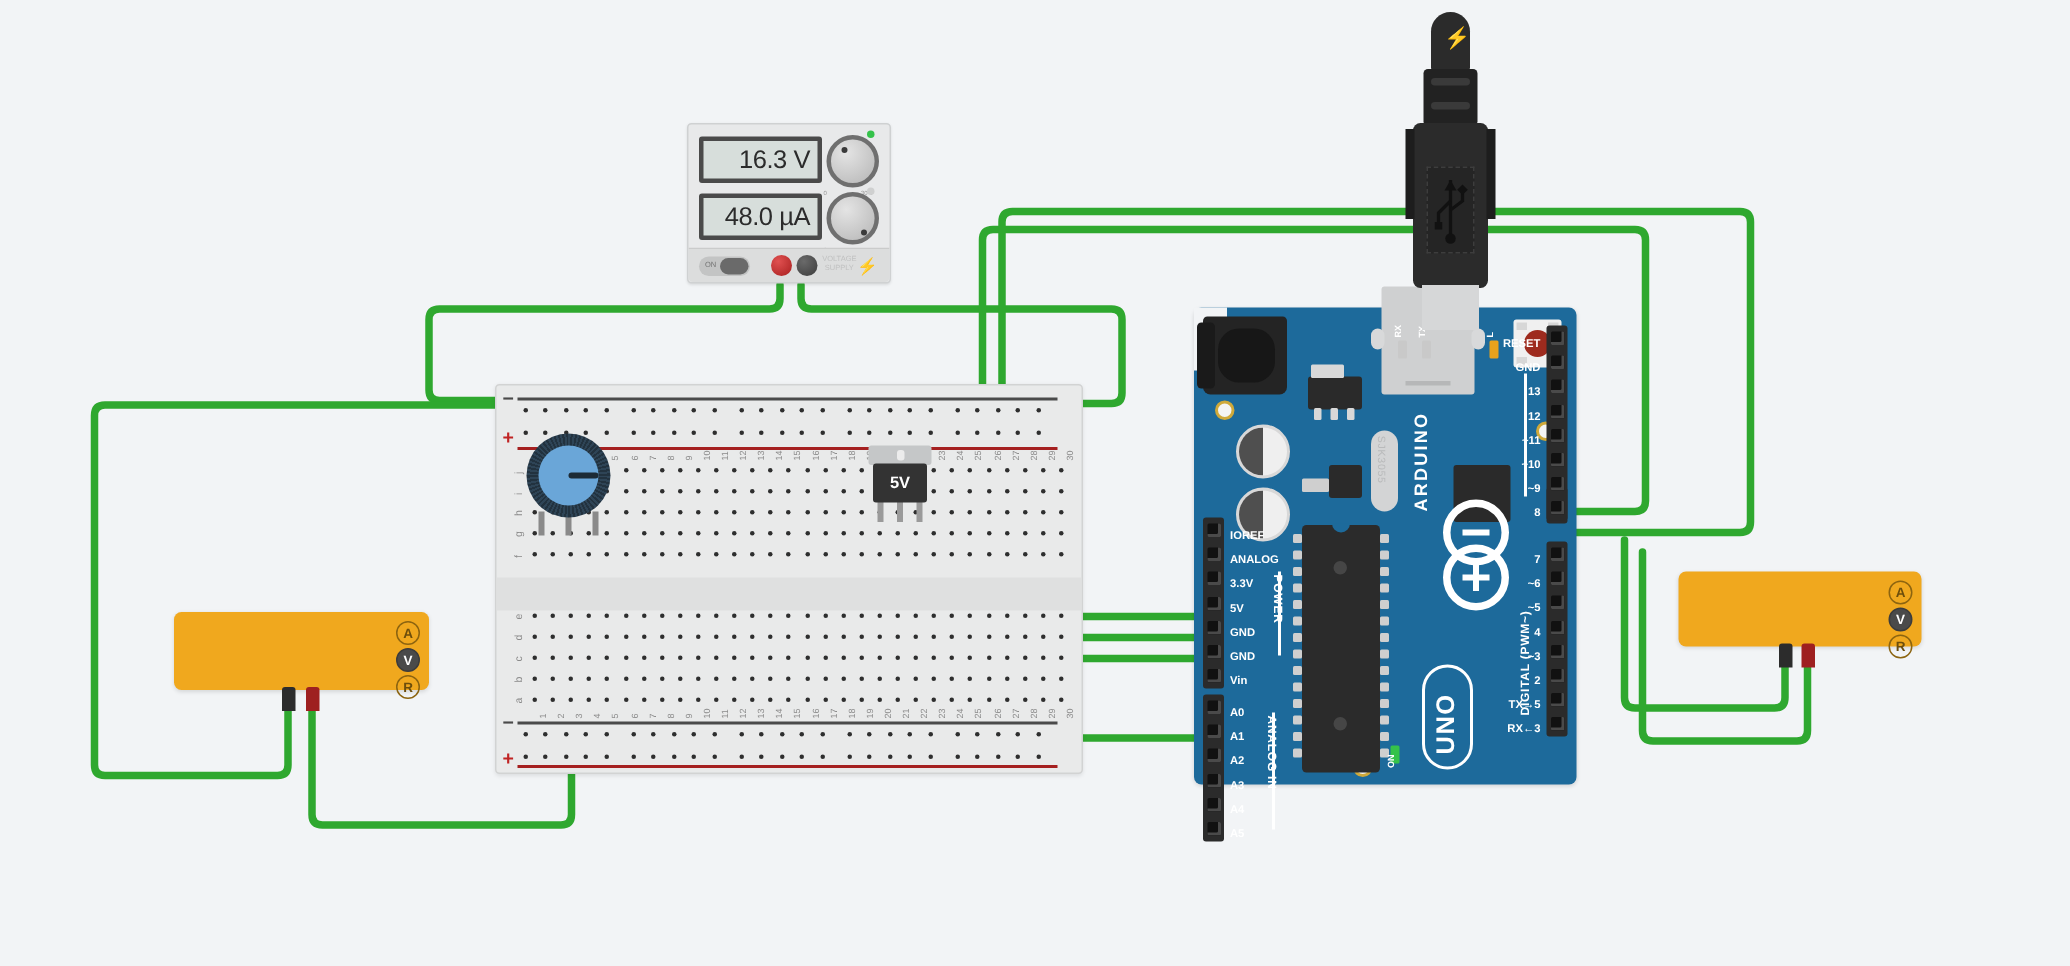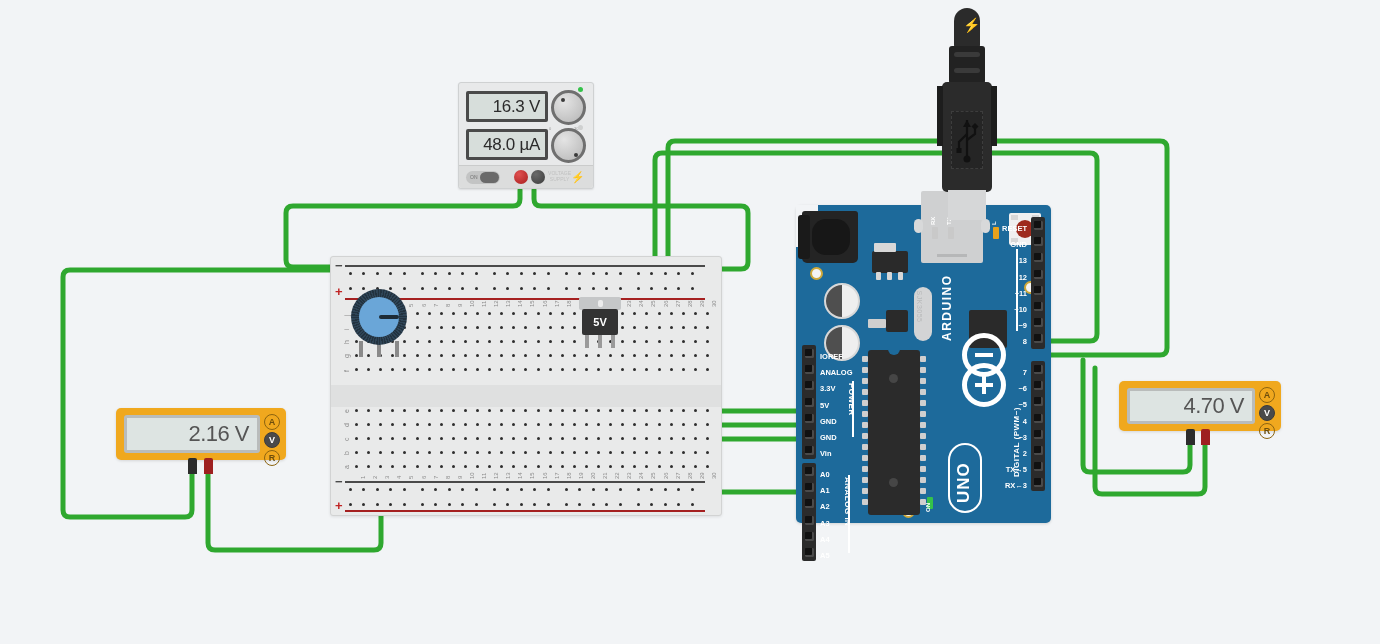--- a/index.html
+++ b/index.html
@@ -937,36 +937,30 @@
         </g>
         <circle cx="15" cy="47" r="3.5" fill="#111"></circle>
       </svg>
     </div>
     <div class="abs" style="left:-1px;top:78px;width:6px;height:60px;background:#1d1d1d;"></div>
     <div class="abs" style="left:53px;top:78px;width:6px;height:60px;background:#1d1d1d;"></div>
     <div class="abs" style="left:10px;top:182px;width:38px;height:30px;background:#d6d7d8;"></div>
   </div>
 
   <div class="mm" style="left:116px;top:408px;width:170px;height:52px;">
-    <div class="screen" style="width:136px;height:38px;">
-      <span>2.16 V</span>
-    </div>
     <div class="btns">
       <div class="btn">A</div>
       <div class="btn sel">V</div>
       <div class="btn">R</div>
     </div>
   </div>
   <div class="probe blk" style="left:188px;top:458px;"></div>
   <div class="probe red" style="left:204px;top:458px;"></div>
 
   <div class="mm" style="left:1119px;top:381px;width:162px;height:50px;">
-    <div class="screen" style="width:128px;height:36px;">
-      <span>4.70 V</span>
-    </div>
     <div class="btns">
       <div class="btn">A</div>
       <div class="btn sel">V</div>
       <div class="btn">R</div>
     </div>
   </div>
   <div class="probe blk" style="left:1186px;top:429px;"></div>
   <div class="probe red" style="left:1201px;top:429px;"></div>
 
 </div>

